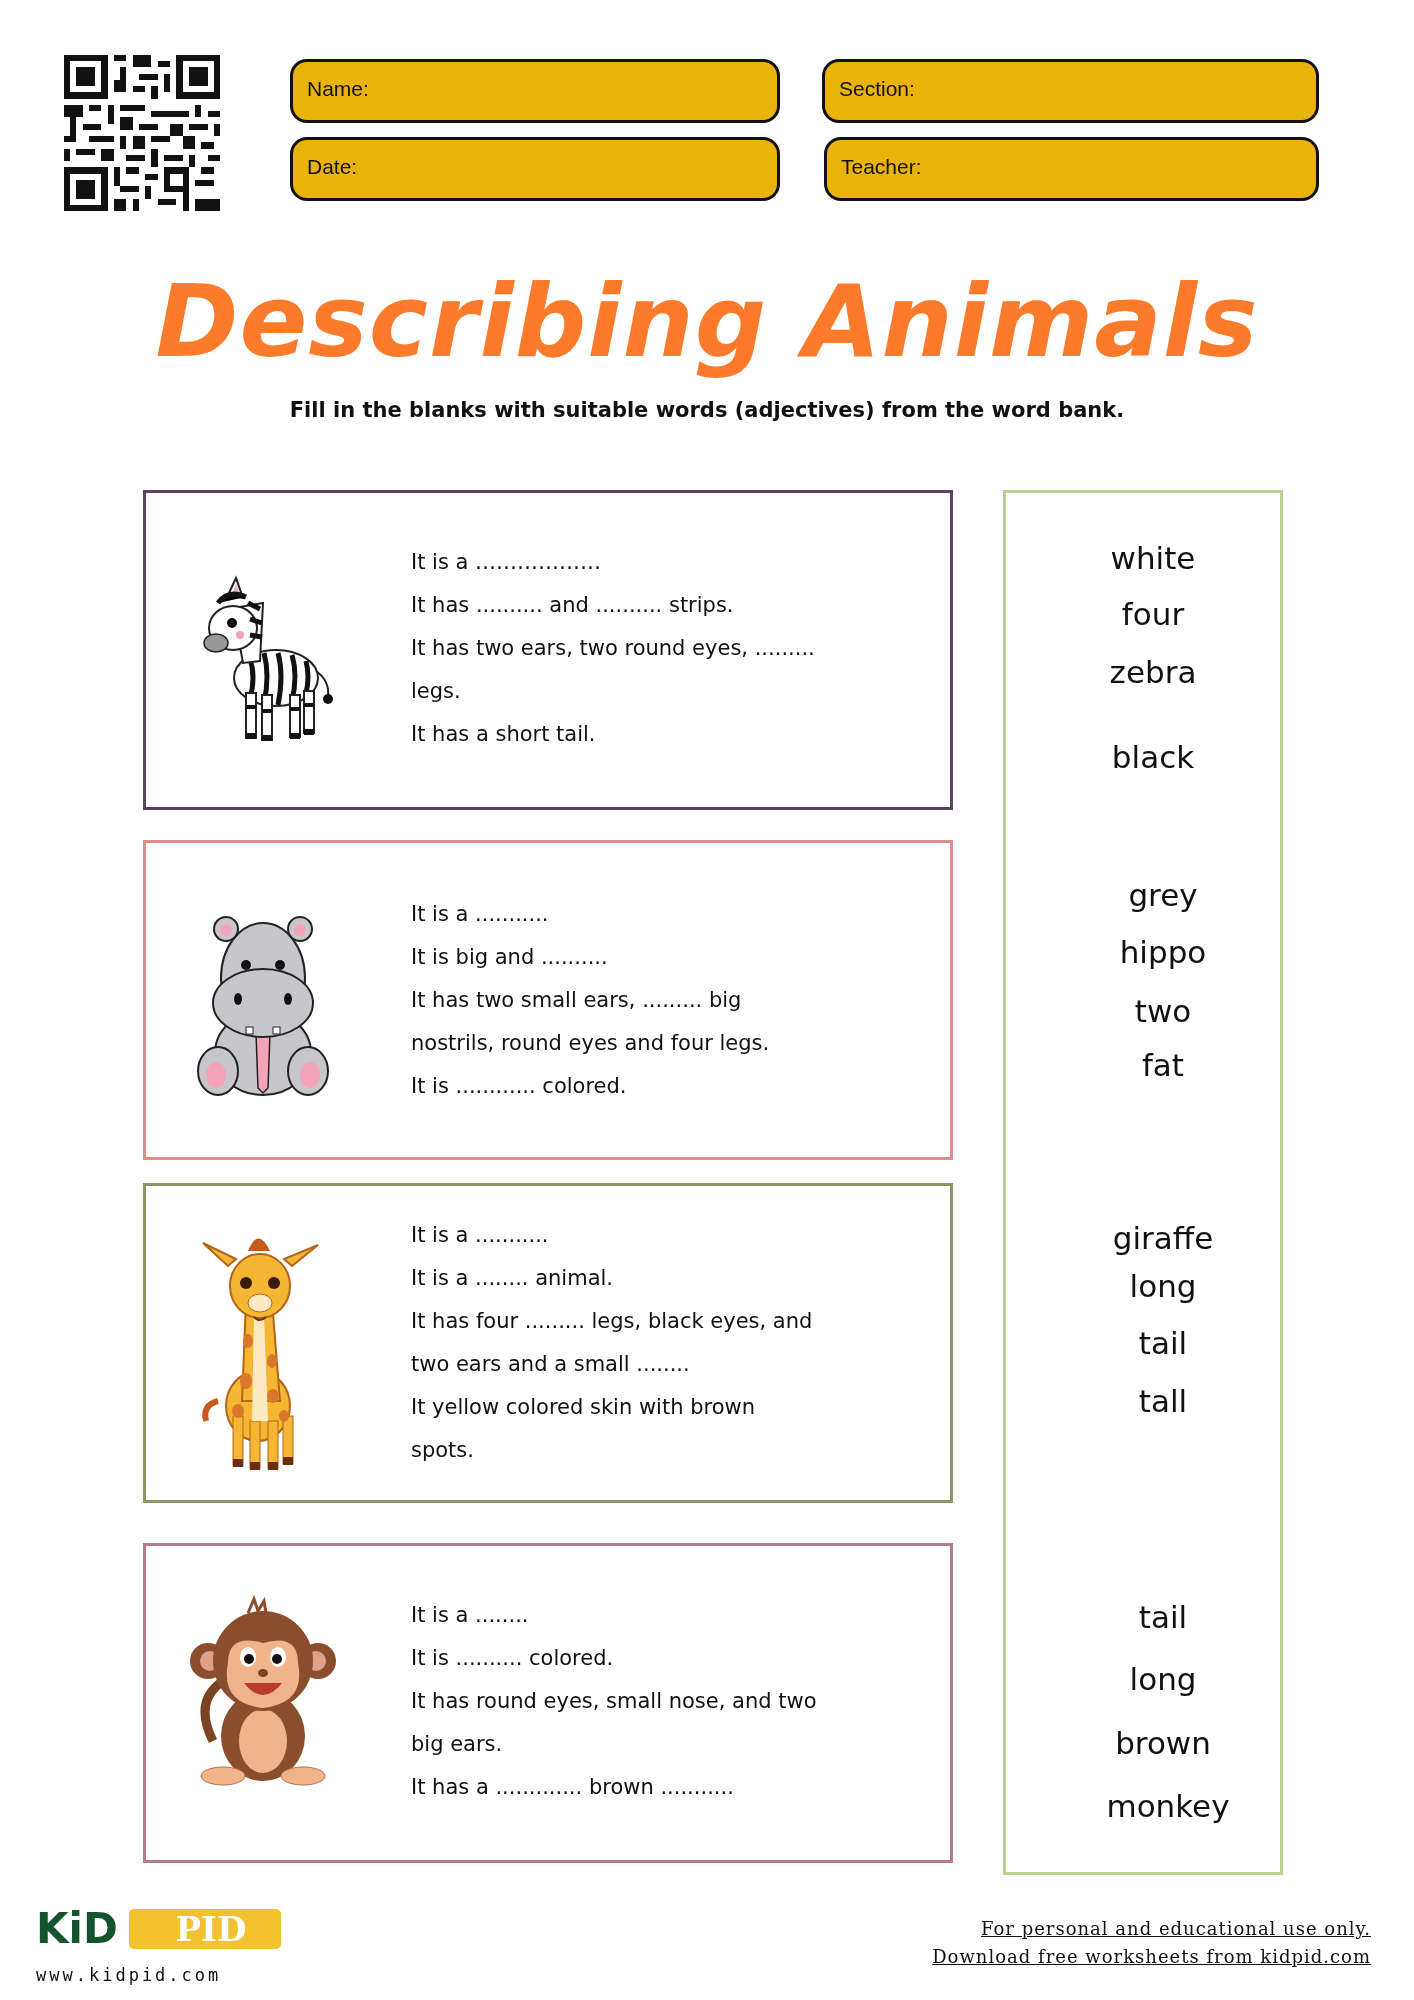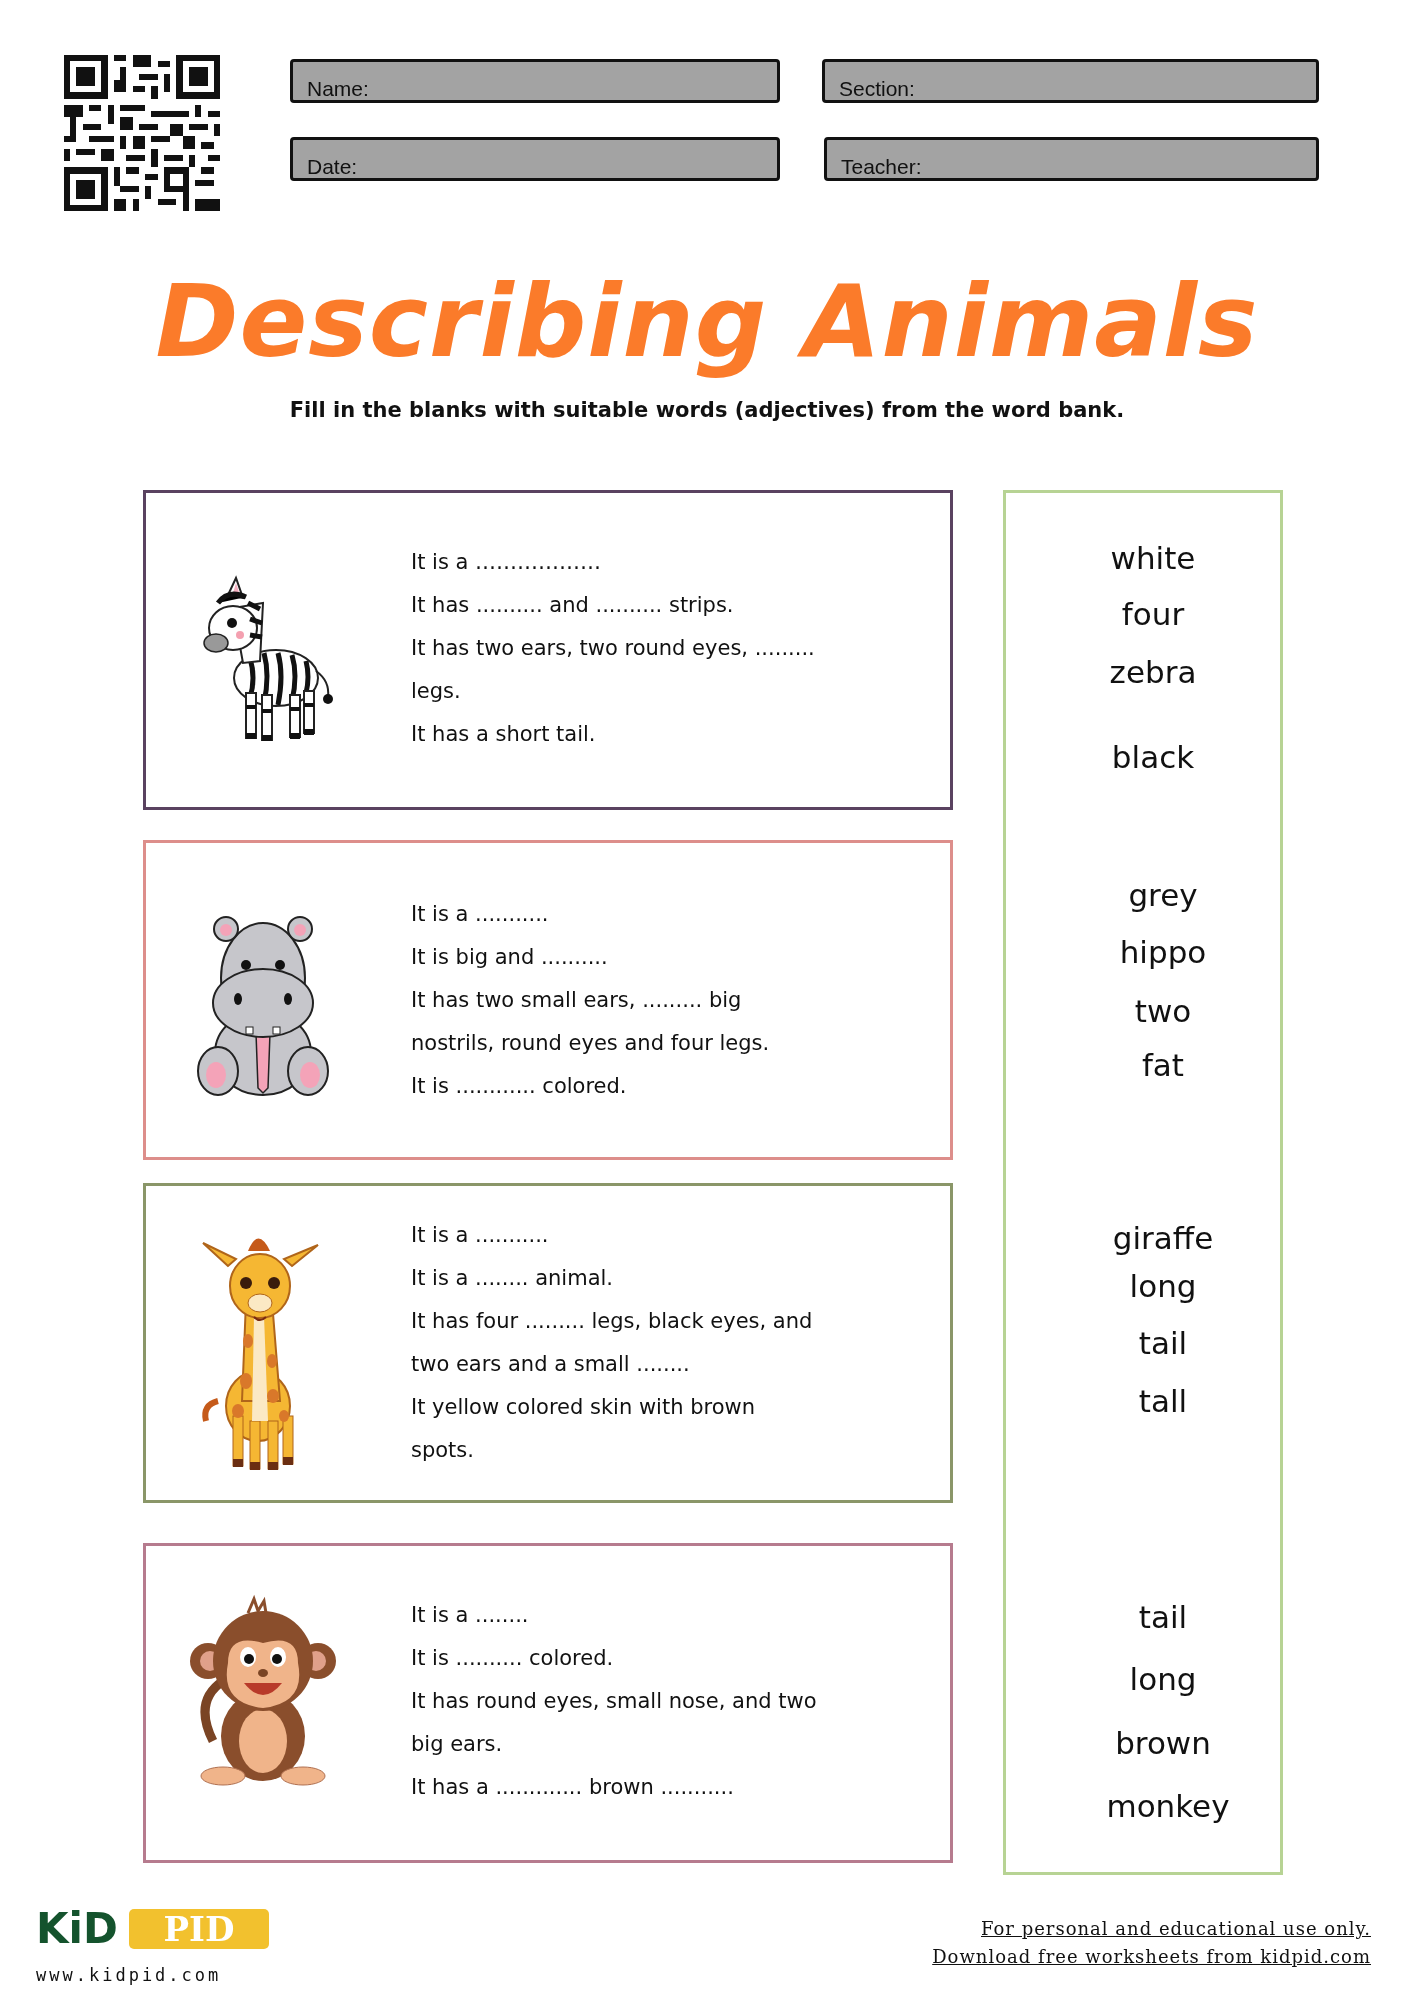--- a/index.html
+++ b/index.html
@@ -1,20 +1,20 @@
 <!DOCTYPE html>
 <html><head>
   <meta charset="utf-8">
   <style>
     html, body { margin: 0; padding: 0; background: #ffffff; }
     body { width: 1414px; height: 2000px; position: relative; overflow: hidden; font-family: "Liberation Sans", sans-serif; color: #111; }
 
     .qr { position: absolute; left: 64px; top: 55px; width: 156px; height: 156px; }
 
-    .field { position: absolute; height: 44px; border: 3px solid #111; border-radius: 4px; box-sizing: border-box; background: #a3a3a3; }
+    .field { position: absolute; height: 64px; border: 3px solid #111; border-radius: 17px; box-sizing: border-box; background: #eab308; }
     .field span { position: absolute; left: 14px; top: 15px; font-family: "Liberation Sans", sans-serif; font-size: 21px; color: #111; }
     .f-name { left: 290px; top: 59px; width: 490px; }
     .f-section { left: 822px; top: 59px; width: 497px; }
     .f-date { left: 290px; top: 137px; width: 490px; }
     .f-teacher { left: 824px; top: 137px; width: 495px; }
 
     .title { position: absolute; left: 0; top: 262px; width: 1414px; text-align: center; font-family: "DejaVu Sans", sans-serif; font-weight: bold; font-style: italic; font-size: 100px; letter-spacing: 1px; line-height: 120px; }
     .subtitle { position: absolute; left: 0; top: 398px; width: 1414px; text-align: center; font-family: "DejaVu Sans", sans-serif; font-weight: bold; font-size: 21px; color: #111; }
 
     .card { position: absolute; left: 143px; width: 810px; height: 320px; box-sizing: border-box; border-style: solid; border-width: 3px; background: #fff; }
@@ -25,21 +25,21 @@
     .c1 { top: 490px; }
     .c2 { top: 840px; }
     .c3 { top: 1183px; }
     .c4 { top: 1543px; }
 
     .bank { position: absolute; left: 1003px; top: 490px; width: 280px; height: 1385px; border: 3px solid #b7d394; box-sizing: border-box; }
     .word { position: absolute; width: 300px; left: -3px; text-align: center; font-family: "DejaVu Sans", sans-serif; font-size: 31px; color: #111; }
 
     .logo { position: absolute; left: 36px; top: 1906px; width: 190px; height: 44px; }
     .logo-kid { position: absolute; left: 0; top: 0; font-family: "DejaVu Sans", sans-serif; font-weight: bold; font-size: 42px; line-height: 46px; }
-    .logo-pid { position: absolute; left: 93px; top: 3px; width: 140px; height: 40px; border-radius: 5px; color: #fff; text-align: center; font-family: "DejaVu Serif", serif; font-weight: bold; font-size: 34px; line-height: 40px; }
+    .logo-pid { position: absolute; left: 93px; top: 3px; width: 140px; height: 40px; border-radius: 5px; color: #fff; text-align: center; font-family: "DejaVu Serif", serif; font-weight: bold; font-size: 34px; line-height: 40px; padding-left: 12px; }
     .logo-url { position: absolute; left: 36px; top: 1965px; font-family: "DejaVu Sans Mono", monospace; font-size: 17px; letter-spacing: 3px; color: #111; }
 
     .foot { position: absolute; right: 43px; width: 600px; text-align: right; font-family: "DejaVu Serif", serif; font-size: 18px; letter-spacing: 1px; color: #111; text-decoration: underline; }
     .foot1 { top: 1918px; }
     .foot2 { top: 1946px; }
     .foot2 a { color: #111; text-decoration: underline; }
   </style>
 </head>
 <body>
 

